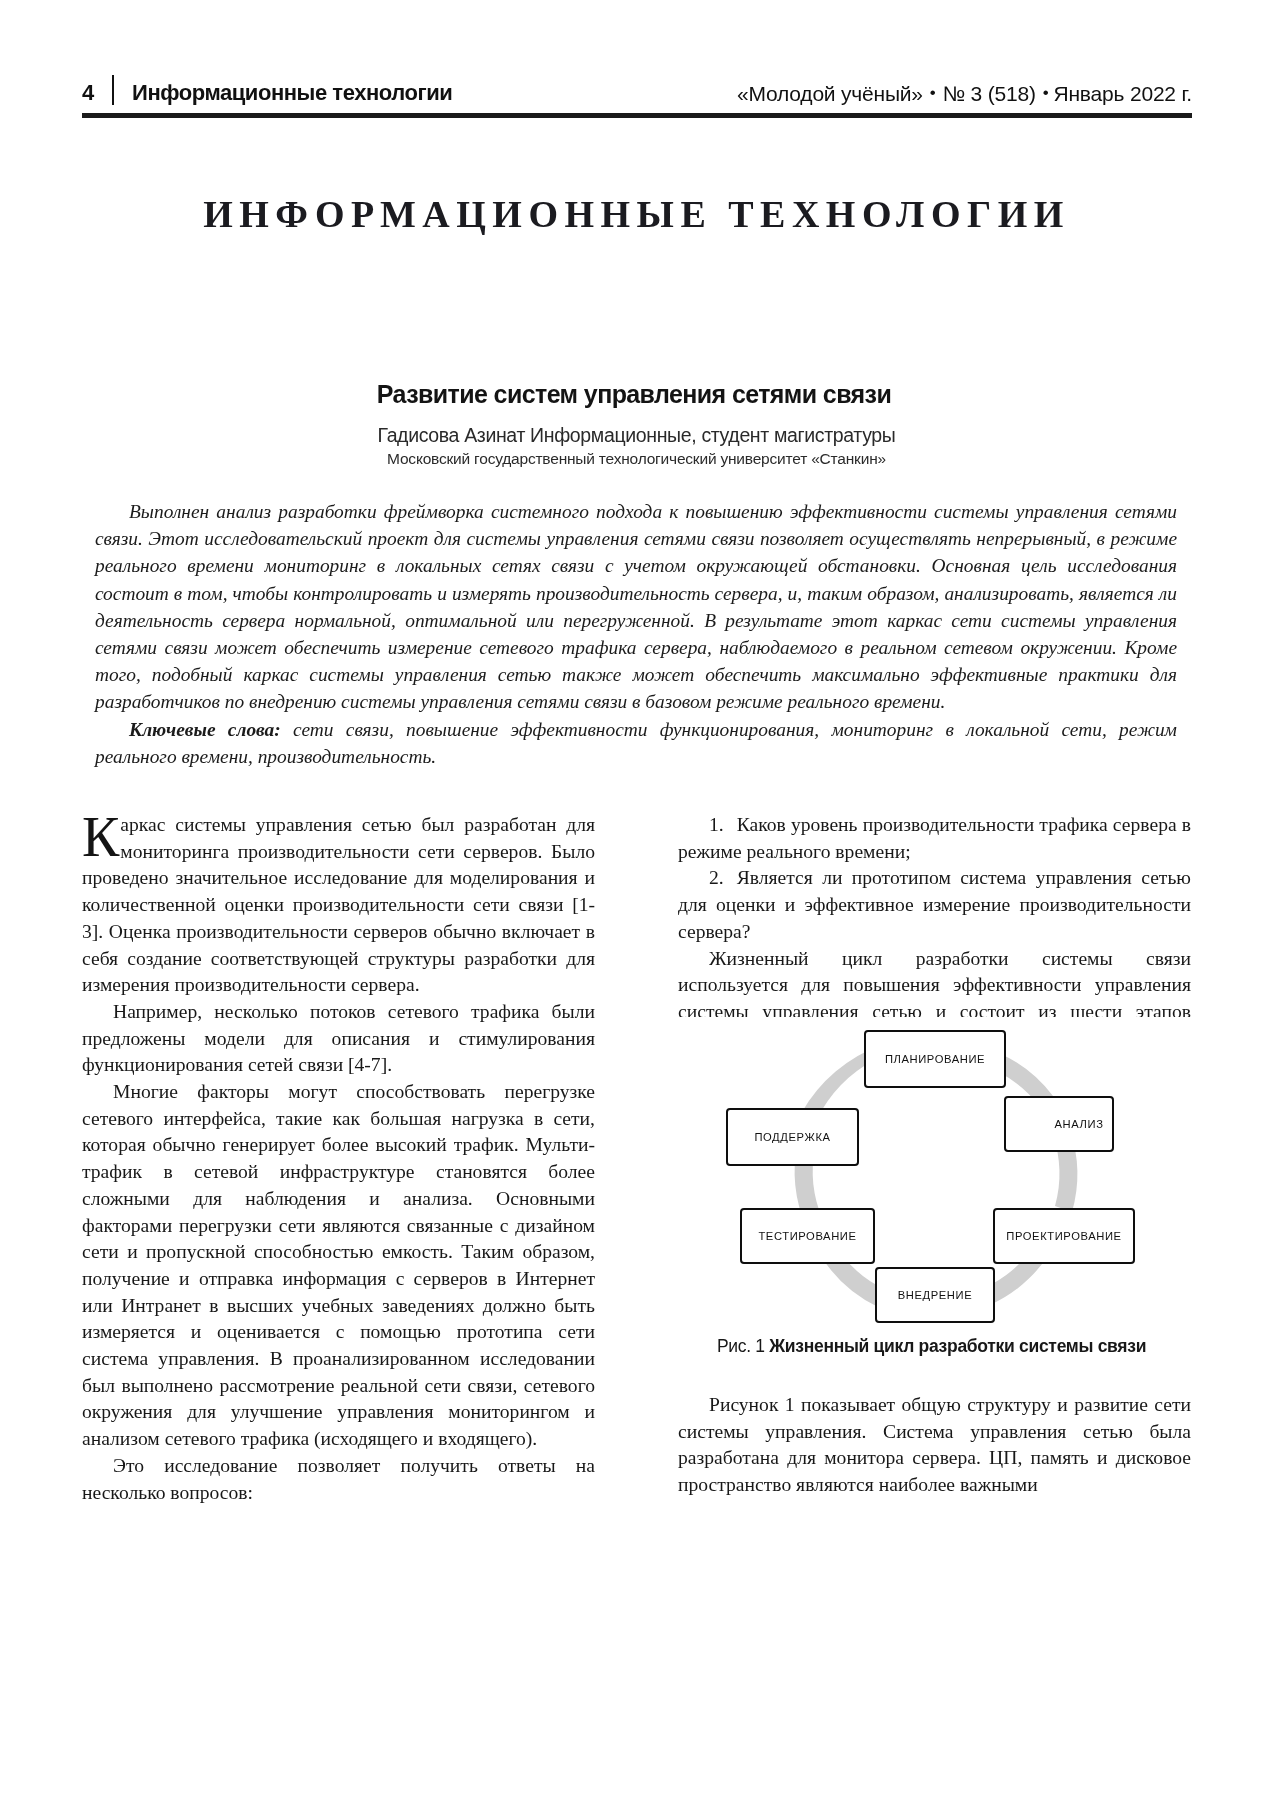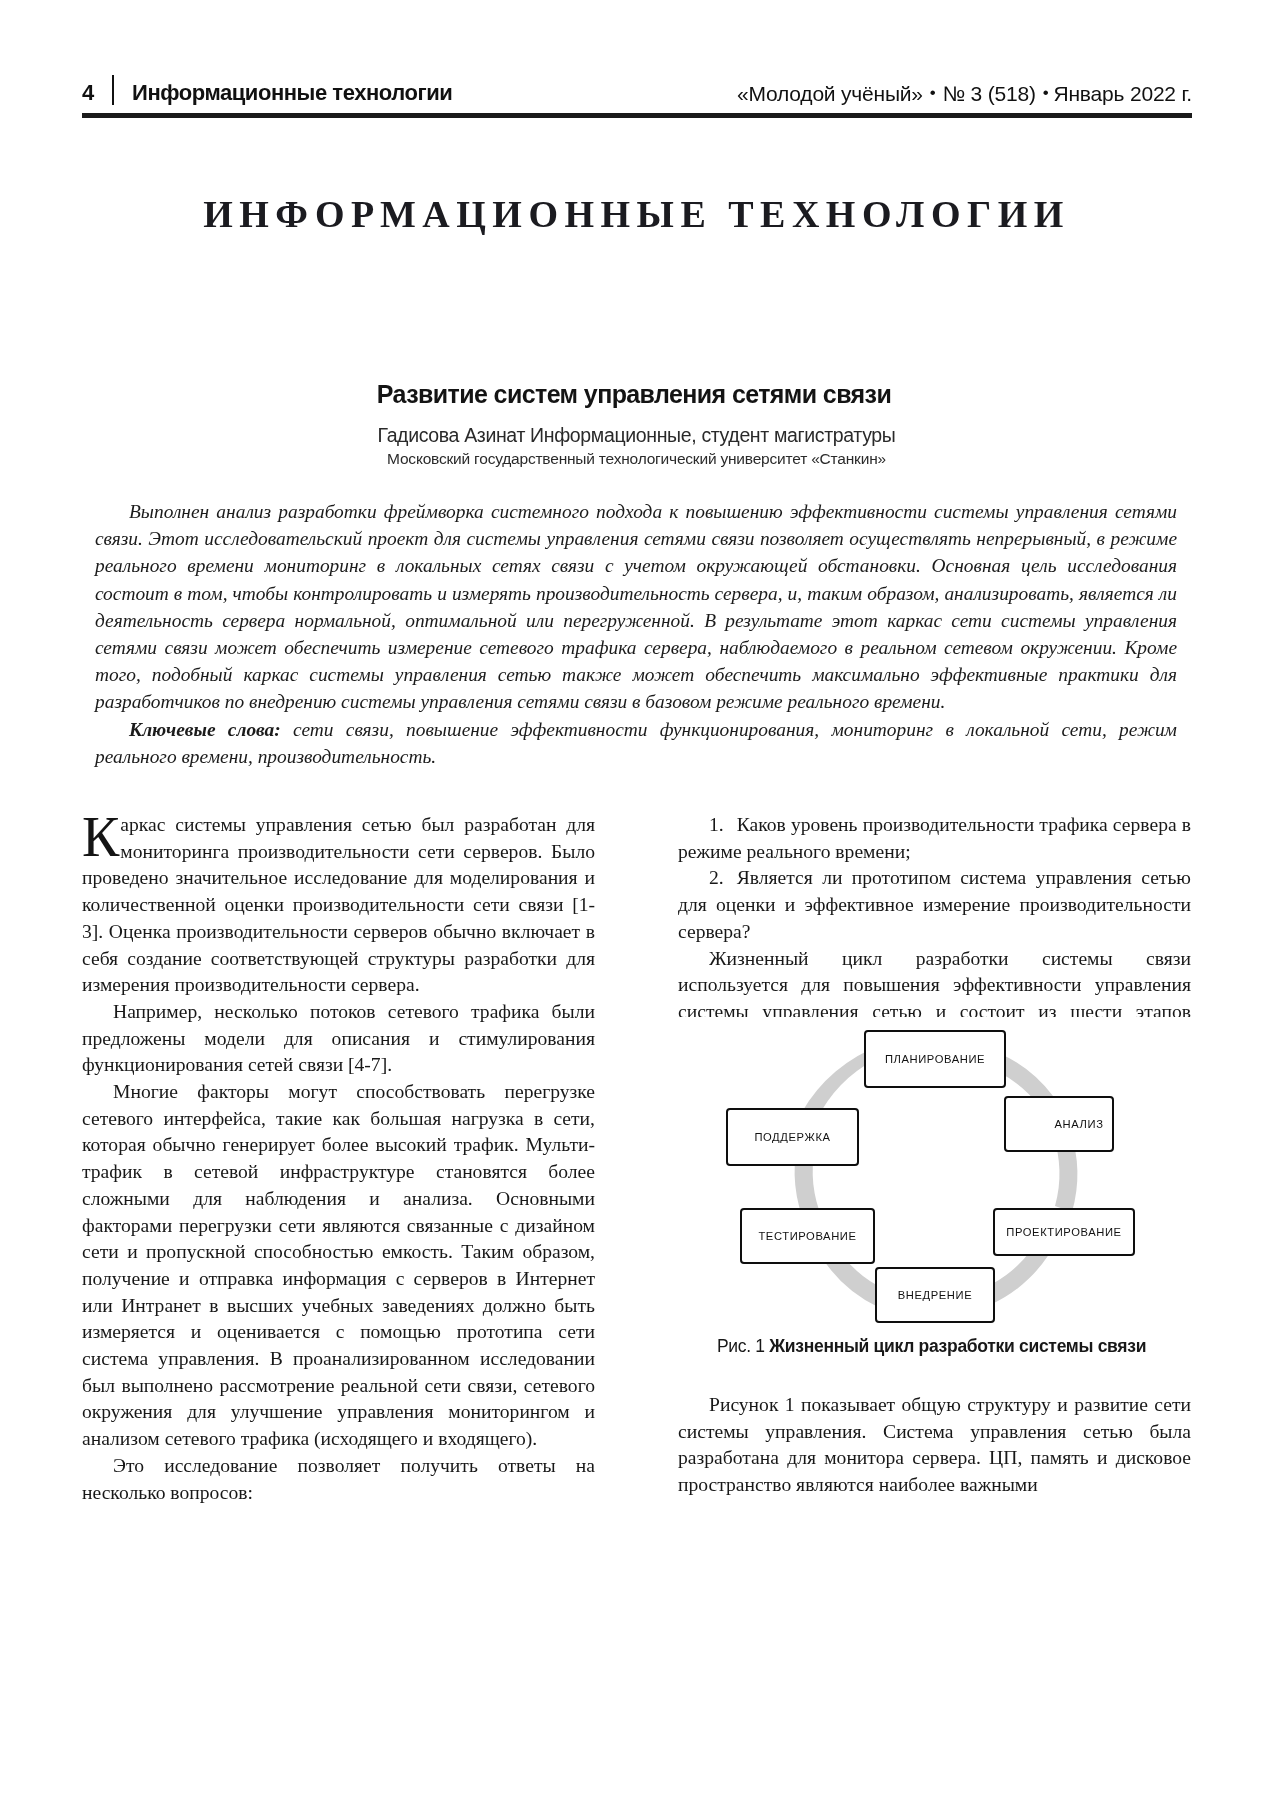--- a/index.html
+++ b/index.html
@@ -299,21 +299,21 @@
 
       <path d="M 139 97 A 138 138 0 0 1 196 38 L 206 46 L 228 28 L 197 12 L 203 23 A 152 152 0 0 0 124 90 Z" fill="#cfcfcf"></path>
     </svg>
 
     <div class="fig-box" style="left:186px; top:8px;  width:142px; height:58px;">
         <span>ПЛАНИРОВАНИЕ</span>
       </div>
     <div class="fig-box" style="left:326px; top:74px; width:110px; height:56px;padding-left:40px;">
         <span>АНАЛИЗ</span>
       </div>
-    <div class="fig-box" style="left:315px; top:186px; width:142px; height:48px;">
+    <div class="fig-box" style="left:315px; top:186px; width:142px; height:56px;">
         <span>ПРОЕКТИРОВАНИЕ</span>
       </div>
     <div class="fig-box" style="left:197px; top:245px; width:120px; height:56px;">
         <span>ВНЕДРЕНИЕ</span>
       </div>
     <div class="fig-box" style="left:62px;  top:186px; width:135px; height:56px;">
         <span>ТЕСТИРОВАНИЕ</span>
       </div>
     <div class="fig-box" style="left:48px;  top:74px;  width:133px; height:58px;margin-top:12px;">
         <span>ПОДДЕРЖКА</span>

